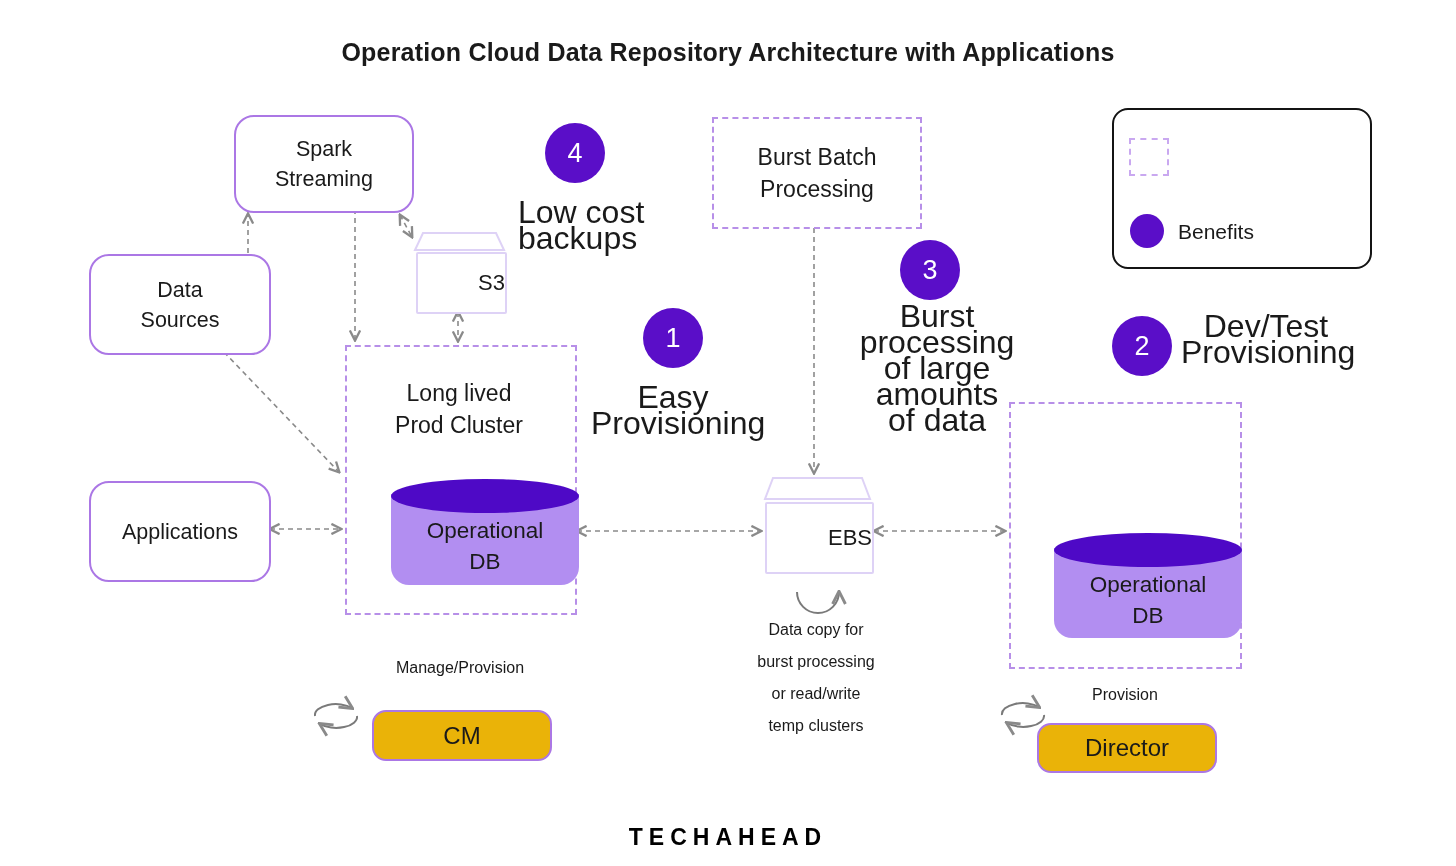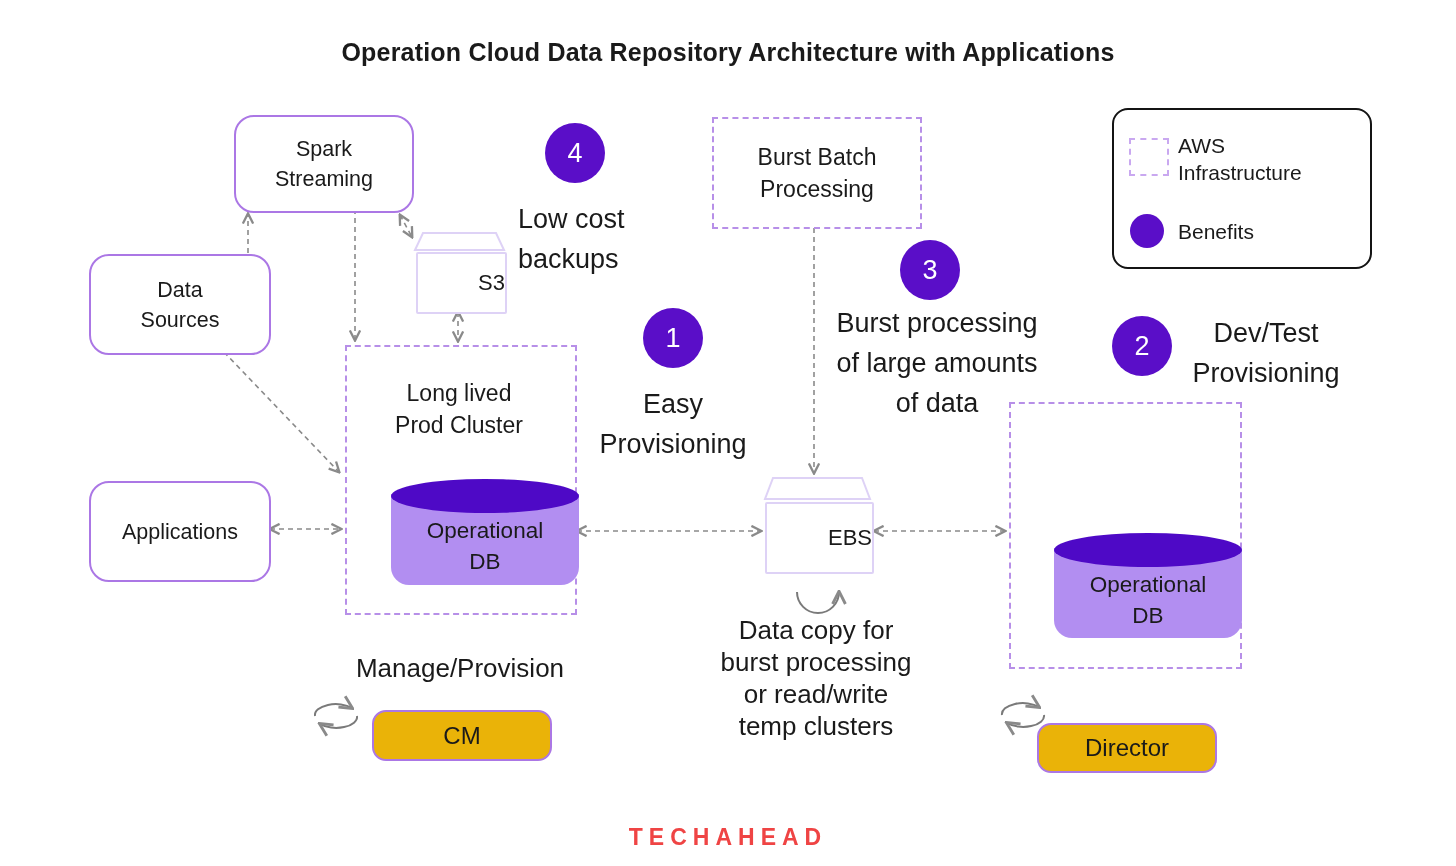--- a/index.html
+++ b/index.html
@@ -11,35 +11,35 @@
   .node{position:absolute;z-index:2;background:#fff;border:2px solid #ab77e5;border-radius:20px;
         display:flex;align-items:center;justify-content:center;text-align:center;
         font-size:21.5px;line-height:30px;}
   .store{position:absolute;z-index:2;background:#fff;border:2px solid #ded2f6;border-radius:2px;
         display:flex;align-items:center;justify-content:flex-end;font-size:22px;}
   .cluster{position:absolute;z-index:2;border:2px dashed #b78fe8;background:transparent;}
   .cluster-label{position:absolute;z-index:3;text-align:center;font-size:23px;line-height:32px;}
   .ml{white-space:pre-line;}
   .badge{position:absolute;z-index:3;width:60px;height:60px;border-radius:50%;background:#5a0ec8;
          color:#fff;display:flex;align-items:center;justify-content:center;font-size:27px;}
-  .blabel{position:absolute;z-index:3;font-size:27px;line-height:40px;}
-  .note{position:absolute;z-index:3;font-size:26px;line-height:32px;text-align:center;}
+  .blabel{position:absolute;z-index:3;font-size:32px;line-height:26px;}
+  .note{position:absolute;z-index:3;font-size:16px;line-height:32px;text-align:center;}
   .pill{position:absolute;z-index:3;background:#eab308;border:2px solid #ab77e5;border-radius:14px;
         display:flex;align-items:center;justify-content:center;font-size:24px;}
   .cyl{position:absolute;z-index:3;margin-left:24px;}
   .cyl-body{position:absolute;top:15px;left:0;right:0;bottom:0;background:#b28ef1;border-radius:0 0 18px 18px;}
   .cyl-top{position:absolute;top:0;left:0;right:0;height:34px;background:#4e09c6;border-radius:50%;}
   .cyl-label{position:absolute;left:0;right:0;top:36px;text-align:center;font-size:22.5px;line-height:31px;}
   .legend{position:absolute;z-index:3;left:1112px;top:108px;width:256px;height:157px;
           border:2px solid #141414;border-radius:16px;background:#fff;}
   .legend .sq{position:absolute;left:15px;top:28px;width:36px;height:34px;border:2px dashed #c9a8f0;}
   .legend .dot{position:absolute;left:16px;top:104px;width:34px;height:34px;border-radius:50%;background:#5a0ec8;}
   .legend .ltext{position:absolute;left:64px;font-size:21px;line-height:27px;}
   .watermark{left:0;right:0;top:824px;text-align:center;font-size:23px;font-weight:700;
-             letter-spacing:6px;color:#ef4444;z-index:3;}
+             letter-spacing:6px;color:#000000;z-index:3;}
 </style>
 </head>
 <body>
 
 <div id="canvas">
 
   <div class="abs title">Operation Cloud Data Repository Architecture with Applications</div>
 
   <svg class="layer" width="1456" height="866" viewBox="0 0 1456 866">
     <defs>
@@ -142,35 +142,34 @@
 of data</div>
 
   <div class="badge" style="left:1112px;top:316px;">
     <span>2</span>
   </div>
   <div class="blabel ml" style="left:1181px;top:313px;width:170px;text-align:center;">Dev/Test
 Provisioning</div>
 
   <div class="legend">
     <div class="sq"></div>
-    <div class="ltext ml" style="top:22px;width:185px;">AWS
-Infrastructure</div>
     <div class="dot"></div>
     <div class="ltext" style="top:108px;width:185px;">Benefits</div>
   </div>
 
   <div class="note" style="left:340px;top:652px;width:240px;">Manage/Provision</div>
   <div class="pill" style="left:372px;top:710px;width:176px;height:47px;">
     <span>CM</span>
   </div>
 
   <div class="note ml" style="left:706px;top:614px;width:220px;">Data copy for
 burst processing
 or read/write
 temp clusters</div>
 
+  <div class="note" style="left:1025px;top:679px;width:200px;">Provision</div>
   <div class="pill" style="left:1037px;top:723px;width:176px;height:46px;">
     <span>Director</span>
   </div>
 
   <div class="abs watermark">TECHAHEAD</div>
 
 </div>
 
 </body></html>

